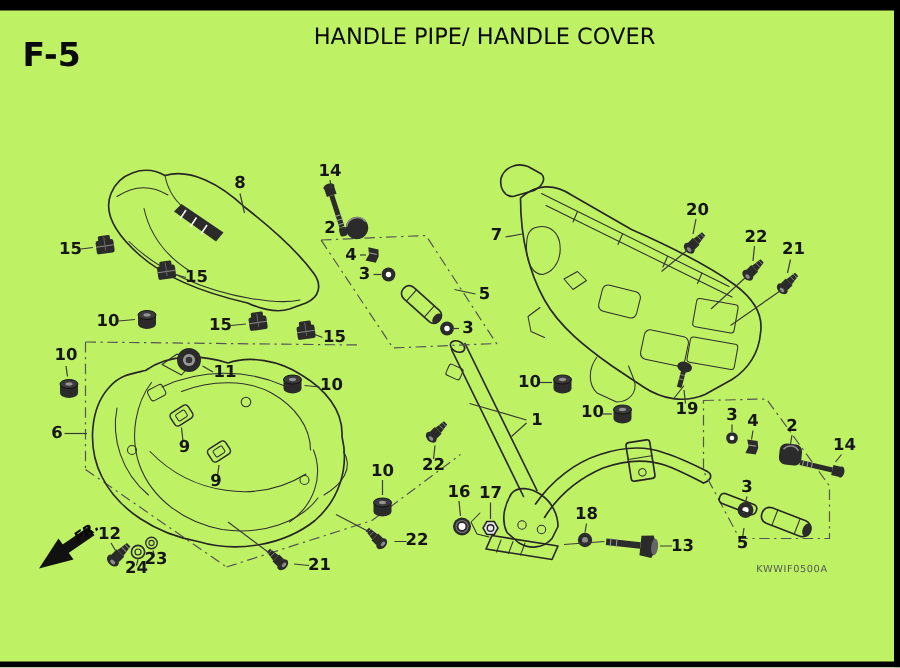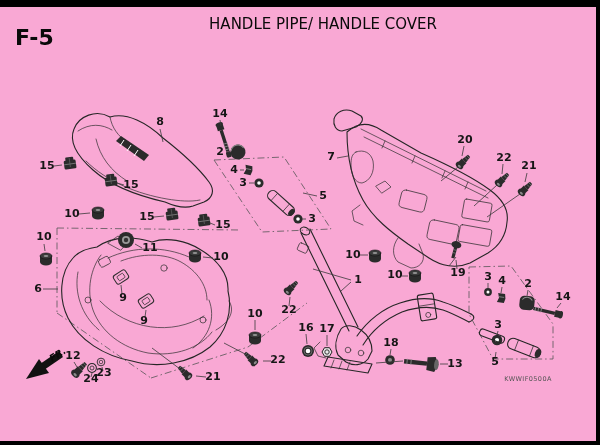--- a/index.html
+++ b/index.html
@@ -1,16 +1,16 @@
 <!DOCTYPE html>
 <html><head>
 <meta charset="utf-8">
 <style>
   html,body{margin:0;padding:0;background:#e8e8e8;}
-  .page{position:relative;width:600px;height:445px;background:#f9a8d4;overflow:hidden;
+  .page{position:relative;width:600px;height:445px;background:#bef264;overflow:hidden;
         font-family:"Liberation Sans",sans-serif;}
   .b-top{position:absolute;left:0;top:0;width:600px;height:7px;background:#000;}
   .b-right{position:absolute;right:0;top:0;width:4px;height:445px;background:#000;}
   .b-bottom{position:absolute;left:0;bottom:0;width:600px;height:4px;background:#000;}
   .sec{position:absolute;left:15px;top:25px;font-family:"DejaVu Sans",sans-serif;
        font-size:22px;font-weight:bold;color:#0a0a0a;}
   .title{position:absolute;left:323px;top:15px;transform:translateX(-50%);white-space:nowrap;
        font-family:"DejaVu Sans",sans-serif;font-size:15px;font-weight:normal;color:#0a0a0a;}
   svg.art{position:absolute;left:0;top:0;}
   .ol{fill:none;stroke:#262626;stroke-width:1.1;stroke-linejoin:round;stroke-linecap:round;}

